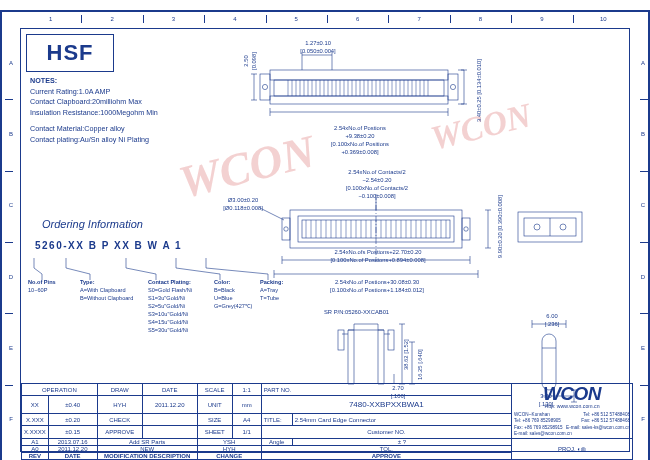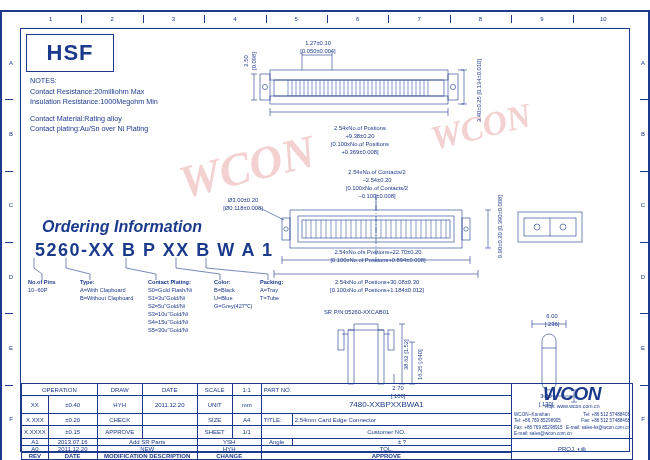--- a/index.html
+++ b/index.html
@@ -30,28 +30,28 @@
   .hsf{
     position:absolute;left:24px;top:22px;width:86px;height:36px;
     border:1px solid #1b3a8c;
     display:flex;align-items:center;justify-content:center;
     font-size:22px;font-weight:bold;letter-spacing:1px;
   }
   .notes{
     position:absolute;left:28px;top:64px;width:230px;
     font-size:7.2px;line-height:10.6px;
   }
-  .notes .hdr{font-weight:normal;}
+  .notes .hdr{font-weight:bold;}
   .ordering-title{
     position:absolute;left:40px;top:206px;
-    font-size:16px;font-style:italic;font-weight:bold;
+    font-size:11px;font-style:italic;font-weight:normal;
   }
   .ordering-code{
     position:absolute;left:33px;top:228px;
-    font-size:18px;font-weight:bold;letter-spacing:1.5px;
+    font-size:10px;font-weight:bold;letter-spacing:1.5px;
   }
   .ord-legend{
     position:absolute;left:26px;top:266px;width:270px;
     font-size:5.6px;line-height:8px;
   }
   .ol-col{position:absolute;top:0;}
   .ol-col .t{font-weight:bold;}
 
   
   .wm{
@@ -156,25 +156,26 @@
       <div class="ruler" style="left: 637px; top: 261.667px; width: 8px;">D</div>
       <div class="ruler" style="left: 637px; top: 333px; width: 8px;">E</div>
       <div class="ruler" style="left: 637px; top: 404.333px; width: 8px;">F</div>
     </div>
 
   <div class="hsf">HSF</div>
 
   <div class="notes">
     <div class="hdr">NOTES:</div>
     <div id="notes-list">
-        <div>Contact Resistance:20milliohm Max</div>
+        <div>Current Rating:1.0A AMP</div>
+        <div>Contact Clapboard:20milliohm Max</div>
         <div>Insulation Resistance:1000Megohm Min</div>
         <div style="height: 6px;"></div>
-        <div>Contact Material:Rating alloy</div>
-        <div>Contact plating:Au/Sn over Ni Plating</div>
+        <div>Contact Material:Copper alloy</div>
+        <div>Contact plating:Au/Sn alloy Ni Plating</div>
       </div>
   </div>
 
   <div class="wm wm1">WCON</div>
   <div class="wm wm2">WCON</div>
 
   <div class="ordering-title">Ordering Information</div>
   <div class="ordering-code">5260-XX B P XX B W A 1</div>
   <div class="ord-legend" id="ord-legend">
       <div class="ol-col" style="left: 0px;">

